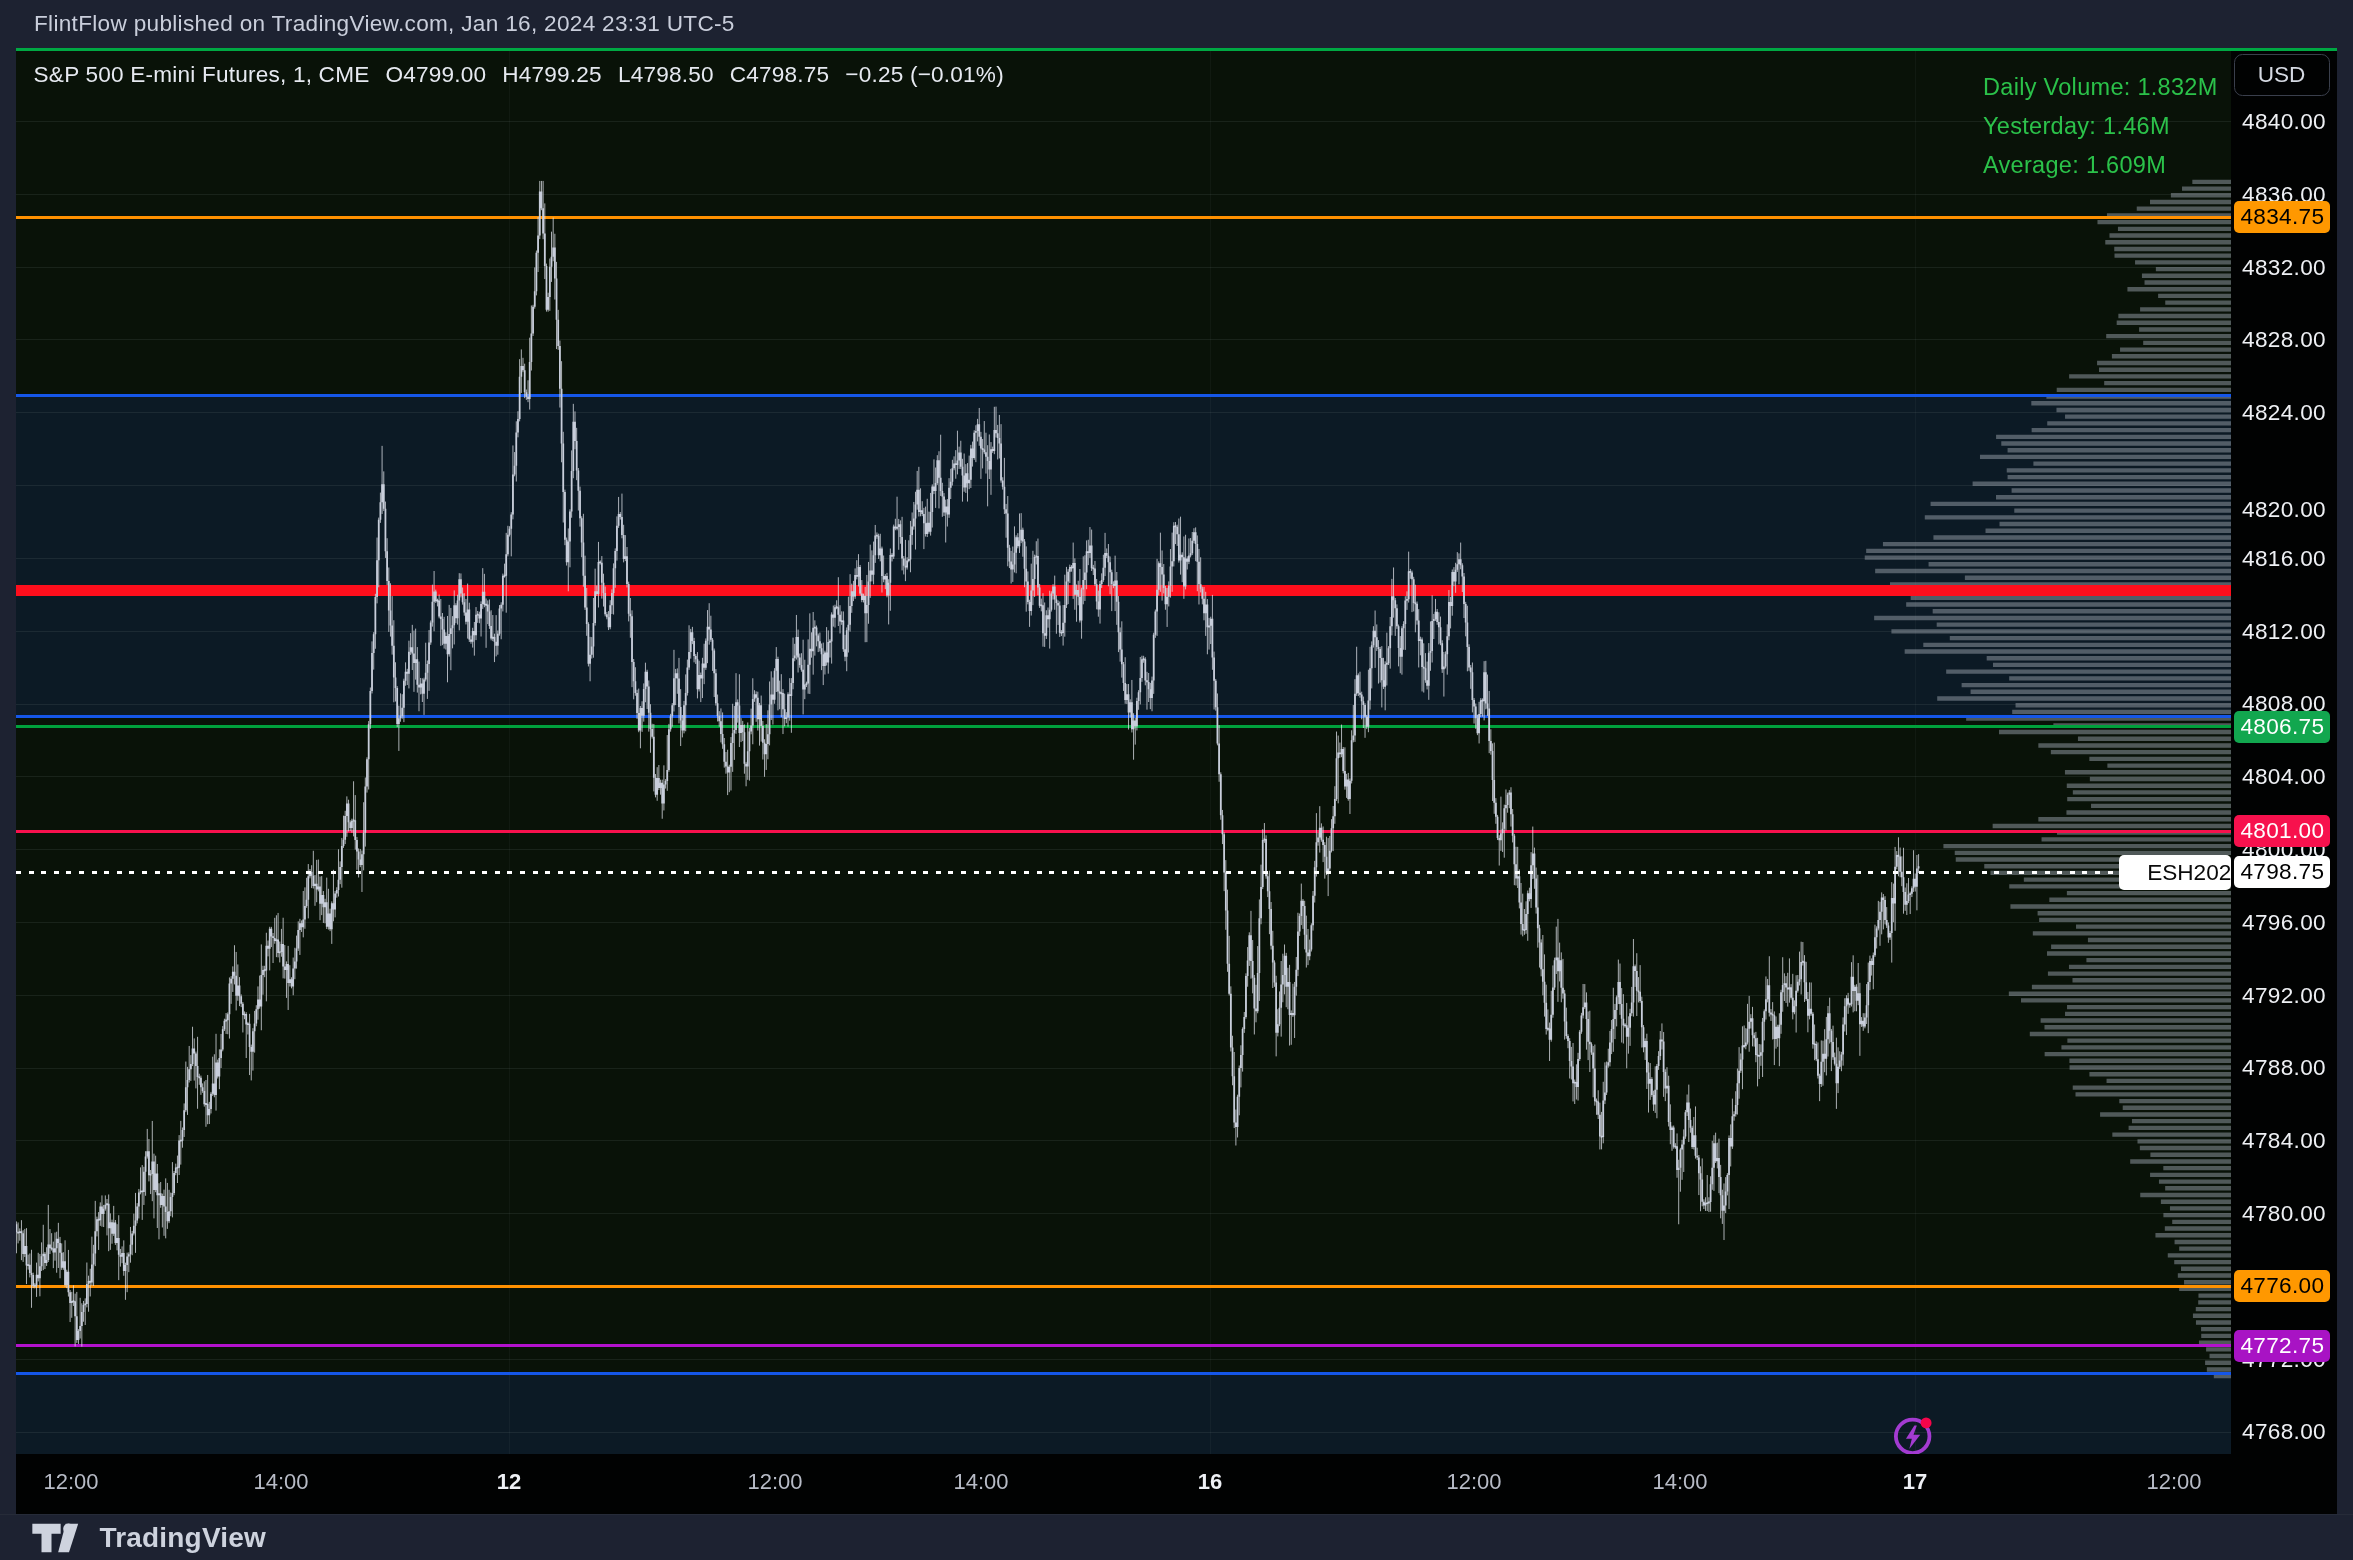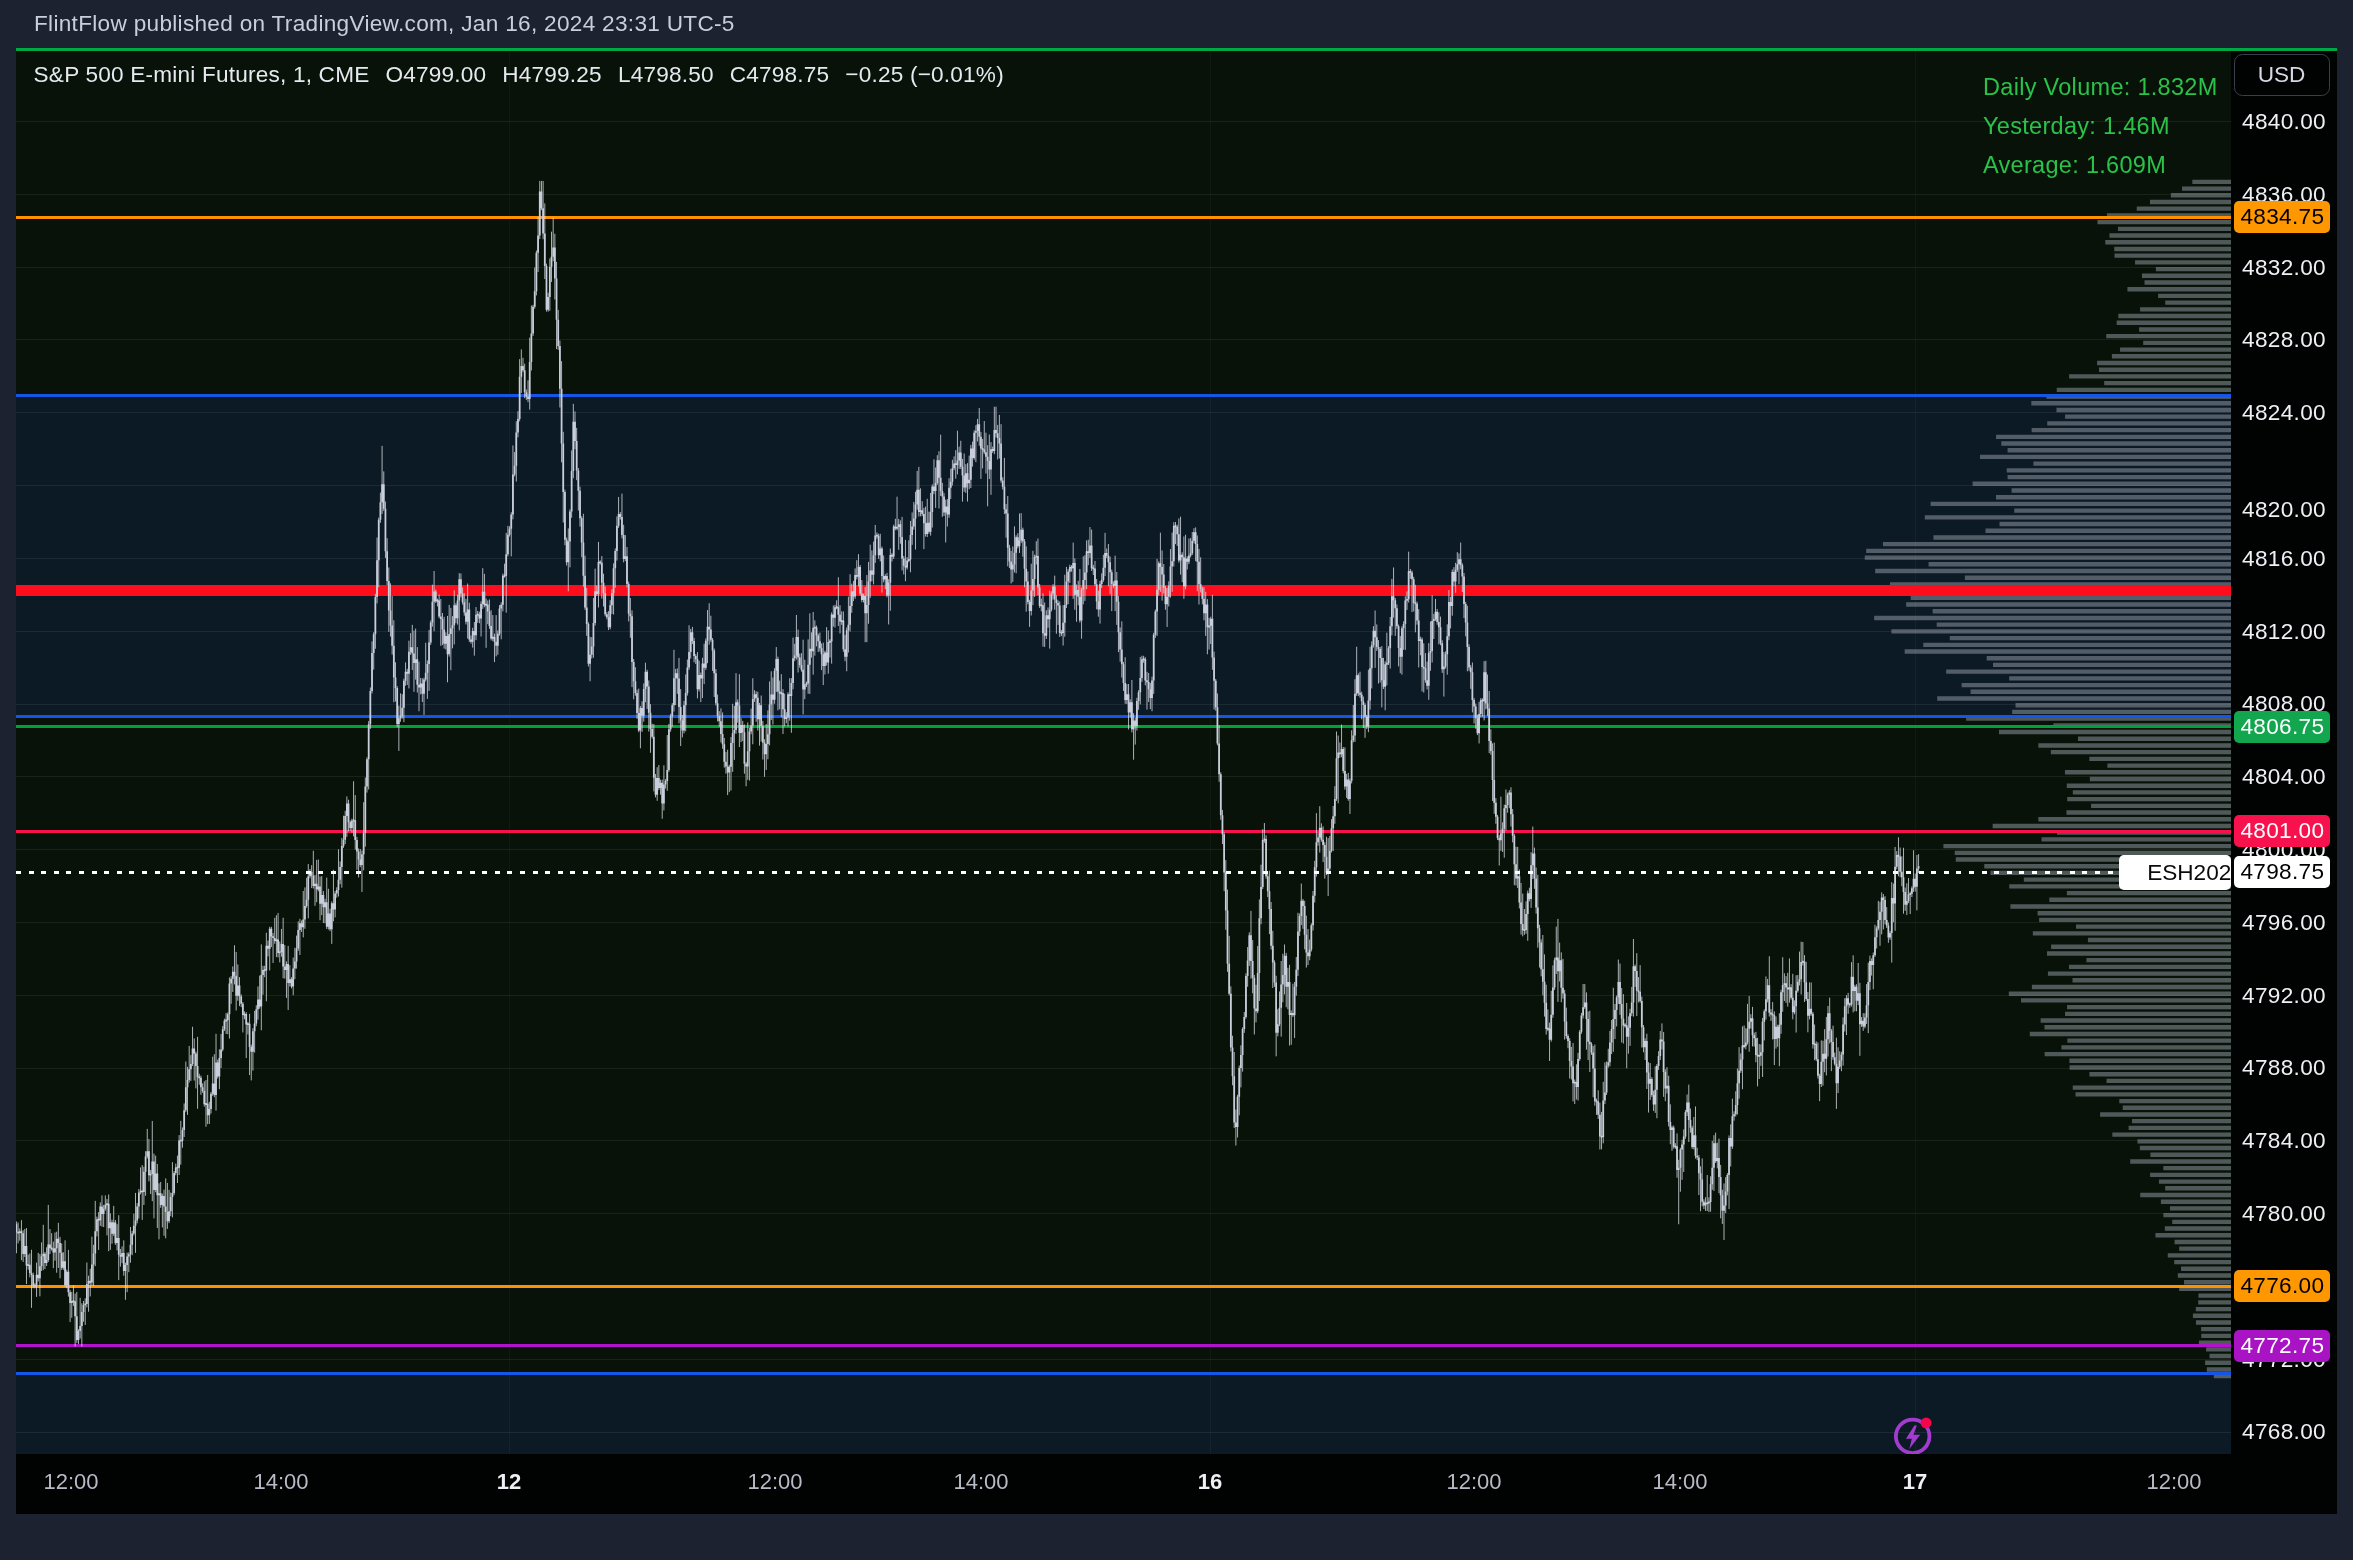--- a/index.html
+++ b/index.html
@@ -167,15 +167,23 @@
       <div class="t-tick bold" style="left: 493px;">12</div>
       <div class="t-tick" style="left: 759px;">12:00</div>
       <div class="t-tick" style="left: 965px;">14:00</div>
       <div class="t-tick bold" style="left: 1194px;">16</div>
       <div class="t-tick" style="left: 1458px;">12:00</div>
       <div class="t-tick" style="left: 1664px;">14:00</div>
       <div class="t-tick bold" style="left: 1899px;">17</div>
       <div class="t-tick" style="left: 2158px;">12:00</div>
     </div>
 
+  <div class="bottom-bar">
+    <svg width="54" height="30" viewBox="0 0 64 36">
+      <path d="M0 1 H34 V13 H23 V35 H11 V13 H0 Z" fill="#ced3de"></path>
+      <circle cx="43.5" cy="7" r="6.5" fill="#ced3de"></circle>
+      <path d="M40 1 H55 L44 35 H31 Z" fill="#ced3de"></path>
+    </svg>
+    <span>TradingView</span>
+  </div>
 
 </div>
 
 
 </body></html>

